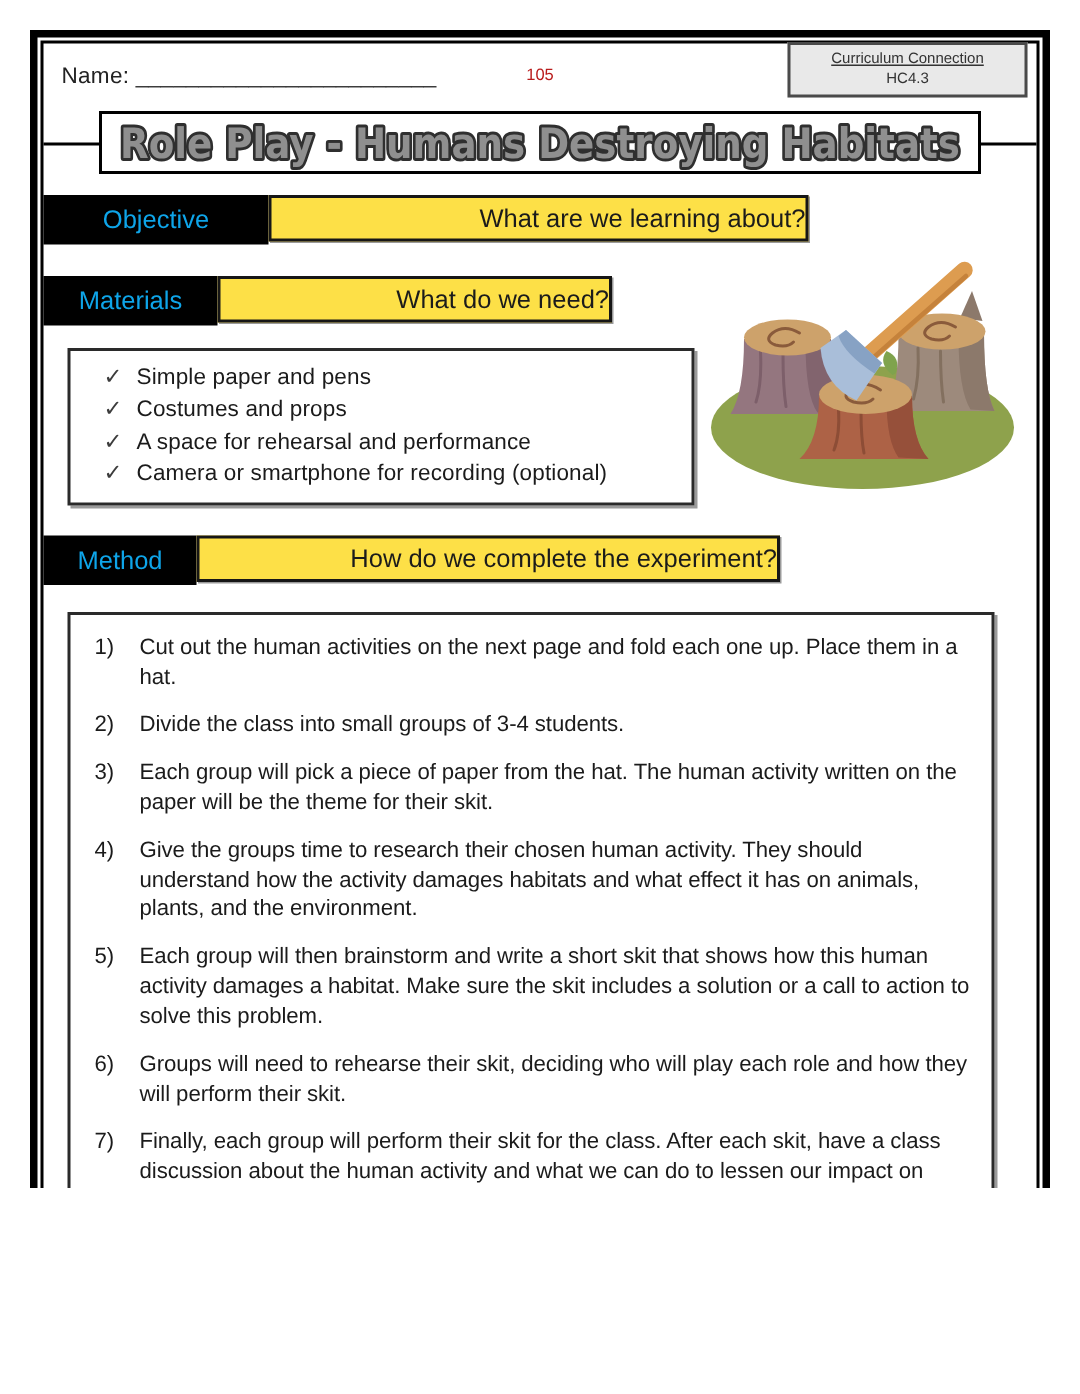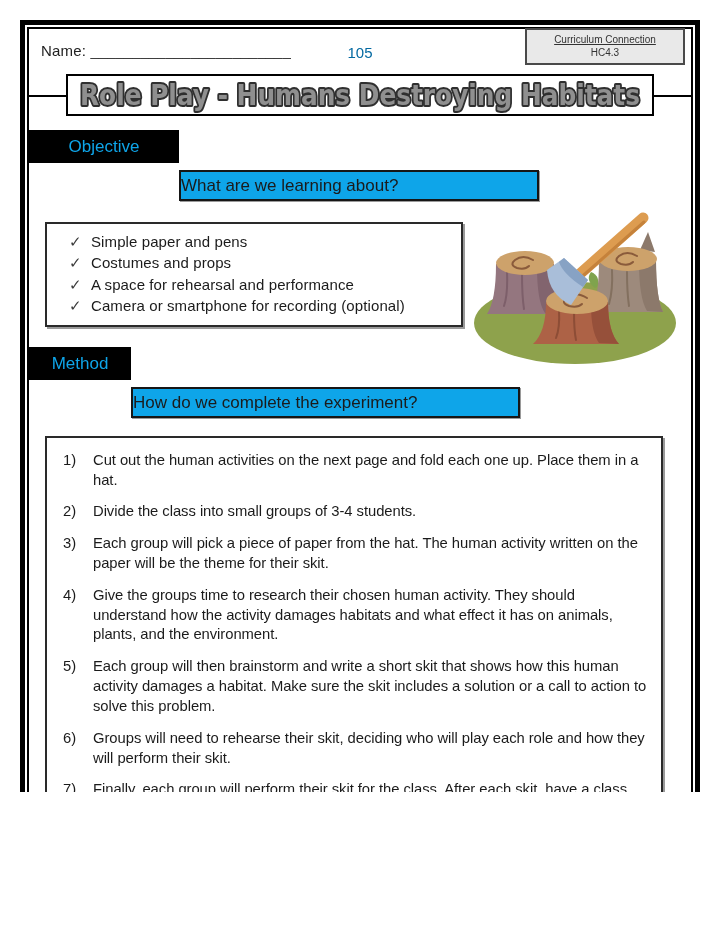--- a/index.html
+++ b/index.html
@@ -10,39 +10,39 @@
   
   .frame-outer { position:absolute; left:20px; top:20px; width:680px; height:887px;
     border:5px solid #000; background:#fff; }
   .frame-inner { position:absolute; inset:0; margin:2px; border:2px solid #000; padding:0; }
 
   
   .hdr { position:relative; height:36px; padding-top:13px; }
   .name-group { margin-left:12px; font-size:15px; color:#222; letter-spacing:.2px; }
   .name-line { letter-spacing:0; color:#333; }
   .page-num { position:absolute; left:50%; top:15px; transform:translateX(-50%);
-    font-size:15px; color:#0369a1; }
+    font-size:11px; color:#b91c1c; }
   .curr-box { position:absolute; right:6px; top:-1px; width:160px; border:2px solid #4a4a4a;
     background:#e9e9e9; text-align:center; padding:3px 2px 4px; line-height:1.3;margin-left:28px; }
   .curr-title { font-size:10px; color:#333; text-decoration:underline; }
   .curr-code { font-size:10px; color:#333; }
 
   
   .title-banner { position:relative; margin-top:9px; height:42px; }
   .title-banner .rule { position:absolute; top:50%; left:0; right:0; border-top:2px solid #000; }
   .title-box { position:absolute; left:50%; transform:translateX(-50%); top:0;
     width:588px; height:42px; background:#fff; border:2px solid #000;
     display:flex; align-items:center; justify-content:center; }
 
   
   .sec-hdr { display:flex; align-items:flex-start; }
   .sec-label { background:#000; color:#0ea5e9; font-size:17px; text-align:center;
     height:33px; line-height:33px; }
-  .sec-q { background:#0ea5e9; border:2px solid #161616; font-size:17px; text-align:left;
-    height:31px; line-height:27px; box-shadow:1px 1px 0 #9a9a9a;margin-top:40px; }
+  .sec-q { background:#fde047; border:2px solid #161616; font-size:17px; text-align:right;
+    height:31px; line-height:27px; box-shadow:1px 1px 0 #9a9a9a; }
   .w-obj-label { width:150px; } .w-obj-q { width:360px; }
   .w-mat-label { width:116px; } .w-mat-q { width:263px; }
   .w-met-label { width:102px; } .w-met-q { width:389px; }
 
   
   .content-box { border:2px solid #2a2a2a; background:#fff; box-shadow:2px 2px 0 #9a9a9a; }
   .obj-box { margin:19px 0 0 16px; width:628px; padding:6px 12px 8px;
     font-size:15px; line-height:1.38; letter-spacing:.1px; }
 
   .mat-section { position:relative; margin-top:21px; }
@@ -88,20 +88,24 @@
           </svg>
         </div>
       </div>
 
       <div class="sec-hdr" style="margin-top:14px;">
         <div class="sec-label w-obj-label">Objective</div>
         <div class="sec-q w-obj-q">What are we learning about?</div>
       </div>
 
       <div class="mat-section">
+        <div class="sec-hdr">
+          <div class="sec-label w-mat-label">Materials</div>
+          <div class="sec-q w-mat-q">What do we need?</div>
+        </div>
         <div class="content-box mat-box">
           <div class="mat-row">
             <span class="check">✓</span>
             <span>Simple paper and pens</span>
           </div>
           <div class="mat-row">
             <span class="check">✓</span>
             <span>Costumes and props</span>
           </div>
           <div class="mat-row">

